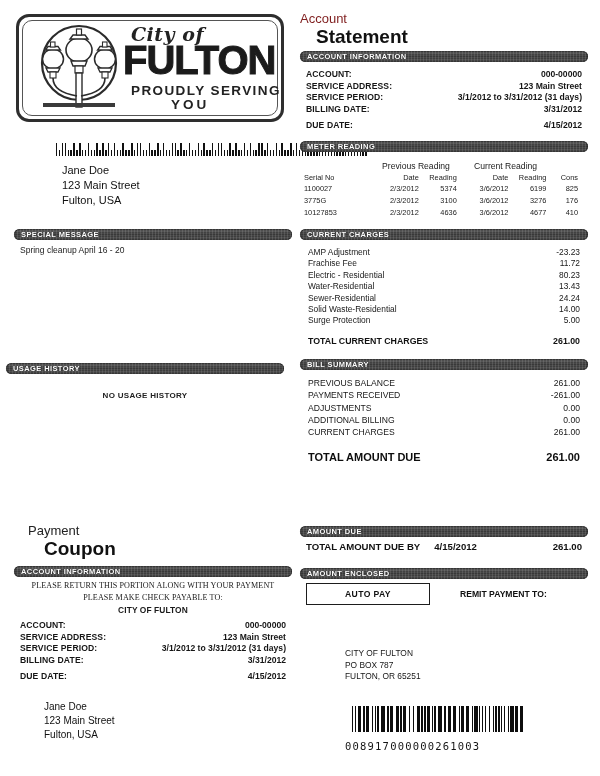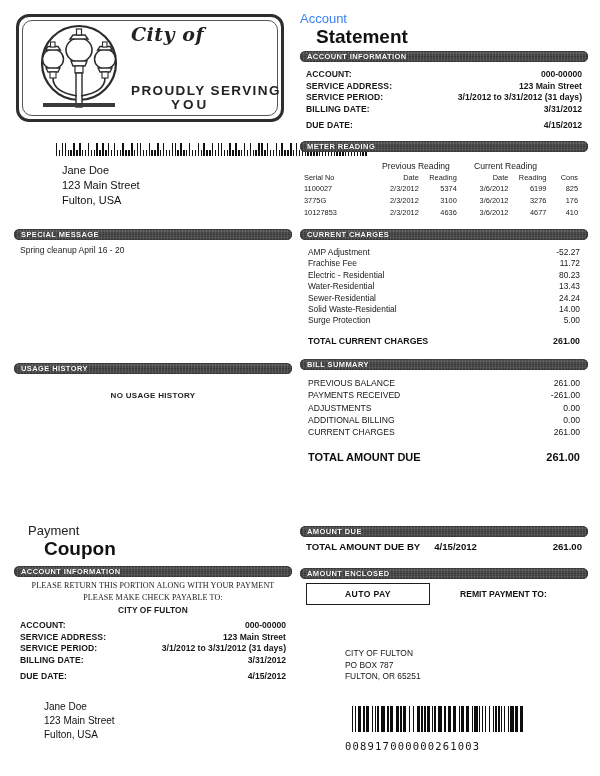--- a/index.html
+++ b/index.html
@@ -73,25 +73,25 @@
   .postnet i{display:block;width:1.4px;background:#111;}
 
   .addrblock{position:absolute;left:62px;top:163px;font-size:11px;line-height:15px;color:#111;}
   .addrblock div{white-space:nowrap;}
 
   
   .specialmsg{position:absolute;left:14px;top:229px;width:278px;}
   .msgtext{font-size:8.5px;color:#222;margin-top:5px;margin-left:6px;}
 
   
-  .usagehist{position:absolute;left:14px;top:363px;width:278px;}
+  .usagehist{position:absolute;left:6px;top:363px;width:278px;}
   .nousage{text-align:center;font-size:8px;font-weight:bold;color:#222;margin-top:17px;letter-spacing:.3px;}
 
   
-  .titlesm{font-size:13px;color:#3b82f6;font-weight:normal;line-height:14px;}
+  .titlesm{font-size:13px;color:#7f1d1d;font-weight:normal;line-height:14px;}
   .titlebig{font-size:19px;font-weight:bold;color:#111;line-height:21px;margin-left:16px;}
 
   
   .kv{display:flex;justify-content:space-between;font-size:8.6px;line-height:11.6px;color:#161616;}
   .kv .k{font-weight:bold;letter-spacing:.1px;}
   .kv .v{font-weight:bold;}
   .kv.due{margin-top:5px;}
   .info-rows{padding:3px 6px 0 6px;}
 
   
@@ -186,20 +186,21 @@
         <ellipse cx="76" cy="36" rx="10.5" ry="10" fill="#fff" stroke="#2b2b2b" stroke-width="1.5"></ellipse>
         <path d="M68.5 27 h15 l-2.5 -3.5 h-10 z" fill="#fff" stroke="#2b2b2b" stroke-width="1.3"></path>
         <rect x="73.5" y="19" width="4.5" height="5" fill="#fff" stroke="#2b2b2b" stroke-width="1.1"></rect>
         <path d="M69 45 h14 l-2 4 h-10 z" fill="#fff" stroke="#2b2b2b" stroke-width="1.3"></path>
         <rect x="73" y="49" width="6" height="6" fill="#fff" stroke="#2b2b2b" stroke-width="1.1"></rect>
         <path d="M76 55 q0 14 -24 18" fill="none" stroke="#2b2b2b" stroke-width="1.6"></path>
         <rect x="14" y="80" width="72" height="4" fill="#3a3a3a"></rect>
       </svg>
     </div>
     <div class="cityof">City of</div>
+    <div class="fulton">FULTON</div>
     <div class="proudly">PROUDLY SERVING</div>
     <div class="youline">YOU</div>
   </div>
 
   <div class="postnet" id="postnet">
       <i style="height: 13px;"></i>
       <i style="height: 6px;"></i>
       <i style="height: 13px;"></i>
       <i style="height: 13px;"></i>
       <i style="height: 6px;"></i>
@@ -418,21 +419,21 @@
     </div>
 
     <div style="margin-top:10px;">
       <div class="bar">
         <div class="noise"></div>
         <div class="blabel">CURRENT CHARGES</div>
       </div>
       <div class="charges" id="charge-rows">
           <div class="crow">
             <span>AMP Adjustment</span>
-            <span class="amt">-52.27</span>
+            <span class="amt">-23.23</span>
           </div>
           <div class="crow">
             <span>Frachise Fee</span>
             <span class="amt">11.72</span>
           </div>
           <div class="crow">
             <span>Electric - Residential</span>
             <span class="amt">80.23</span>
           </div>
           <div class="crow">

